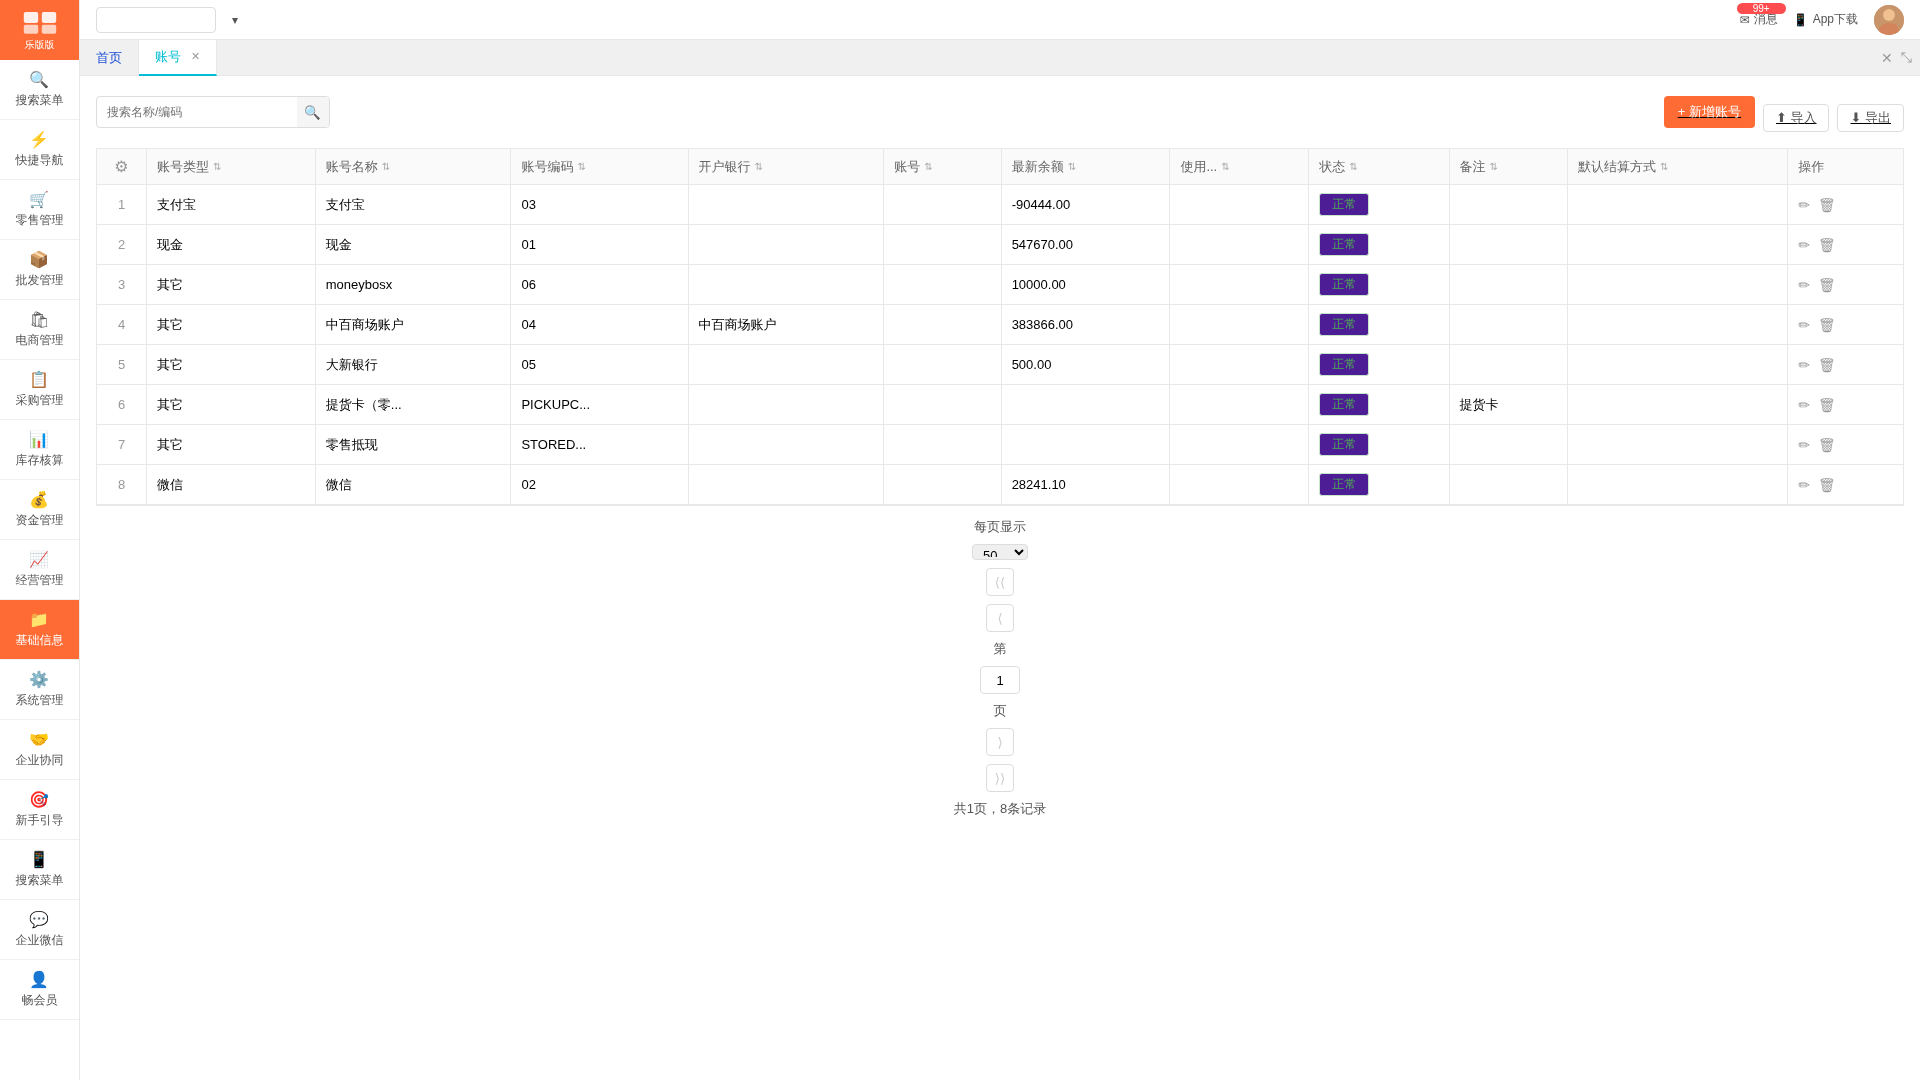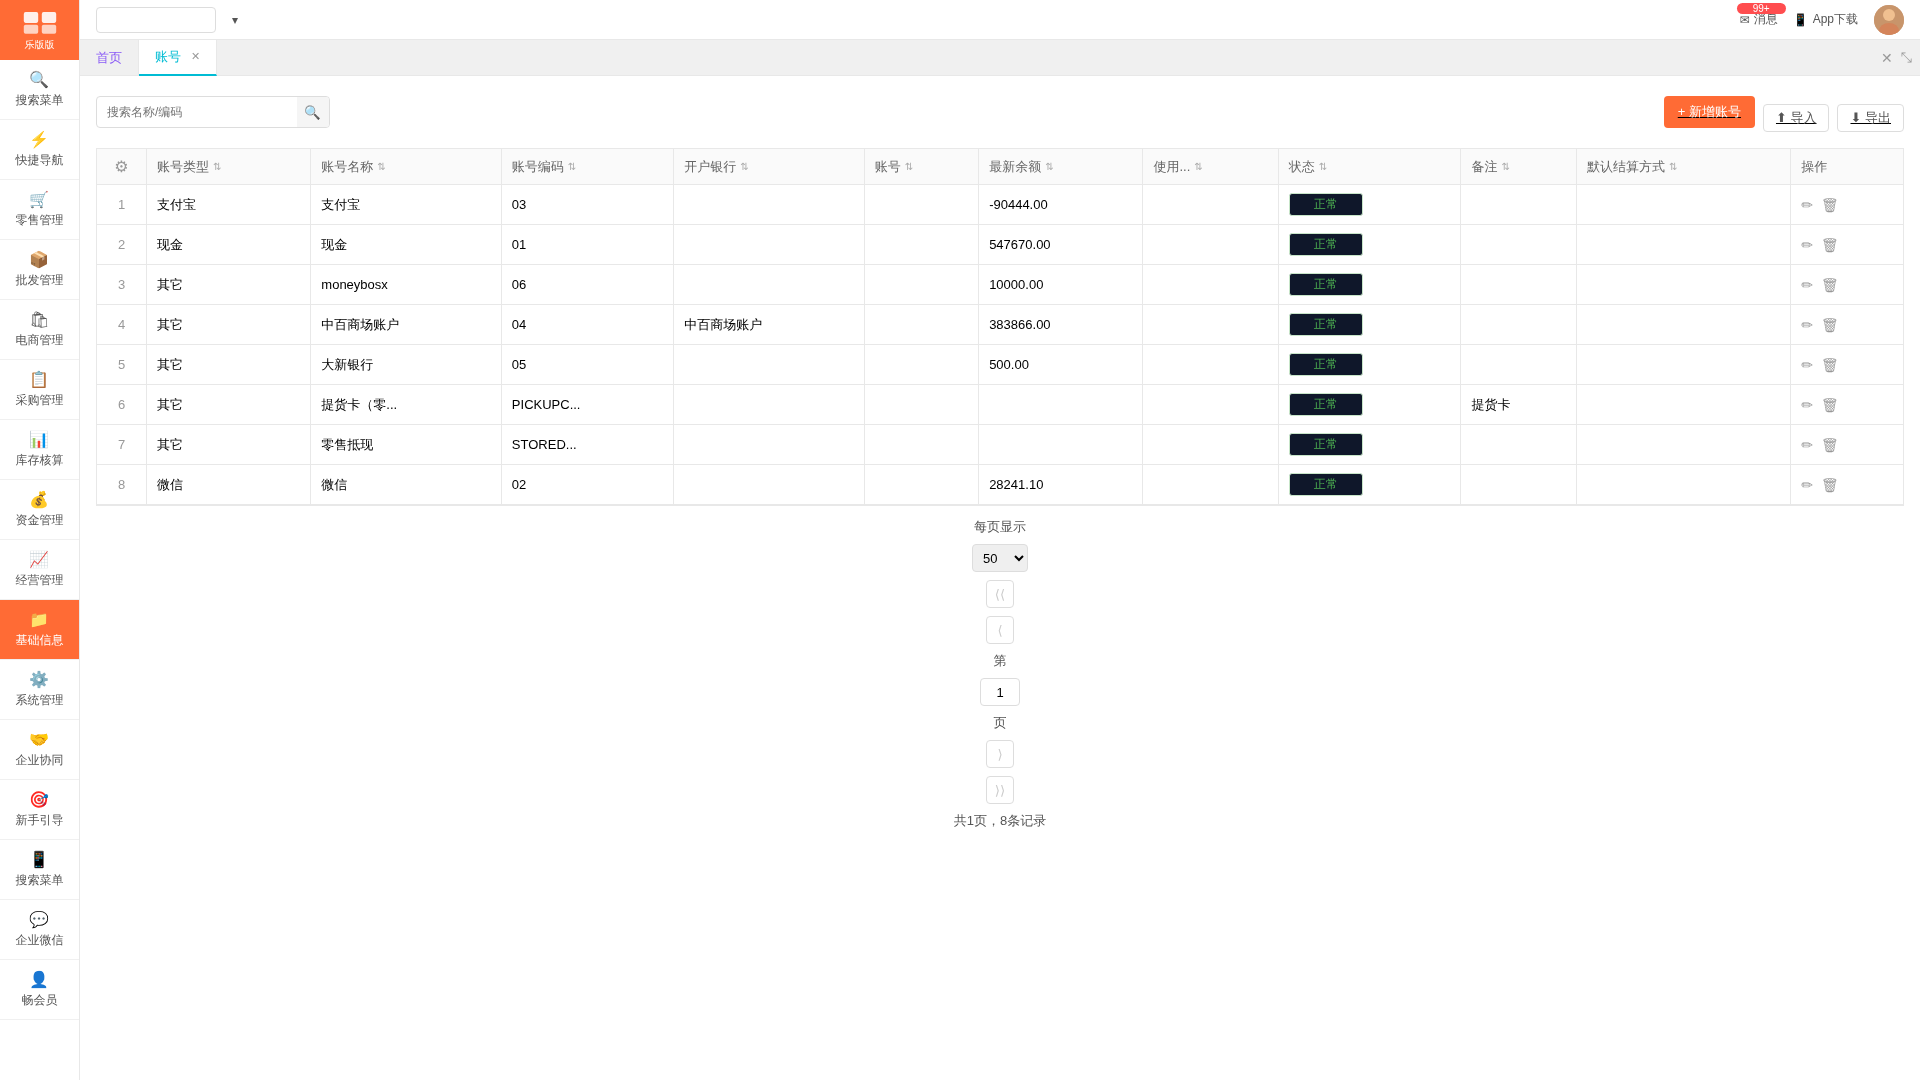--- a/index.html
+++ b/index.html
@@ -142,21 +142,21 @@
       flex-shrink: 0;
       border-bottom: 1px solid #e8e8e8;
     }
     .tab-item {
       height: 36px;
       padding: 0 16px;
       display: flex;
       align-items: center;
       cursor: pointer;
       font-size: 13px;
-      color: #8b5cf6;
+      color: #1d4ed8;
       border-right: 1px solid #e8e8e8;
       gap: 6px;
     }
     .tab-item.active {
       background: #fff;
       color: #00bcd4;
       border-bottom: 2px solid #00bcd4;
     }
     .tab-close {
       font-size: 11px;
@@ -274,25 +274,25 @@
       text-align: center;
     }
     .data-table tbody tr td:first-child {
       text-align: center;
       color: #999;
     }
     .sort-icon { font-size: 10px; color: #aaa; margin-left: 2px; cursor: pointer; }
     .th-content { display: flex; align-items: center; gap: 2px; }
 
     .status-badge {
-      background: #0f172a;
+      background: #4c1d95;
       color: #4caf50;
       border: 1px solid #c8e6c9;
       border-radius: 3px;
-      padding: 2px 24px;
+      padding: 2px 12px;
       font-size: 12px;
       display: inline-block;
     }
     .action-btns {
       display: flex;
       gap: 8px;
       align-items: center;
     }
     .action-btn {
       cursor: pointer;
@@ -318,21 +318,21 @@
       border-top: 1px solid #e8e8e8;
       font-size: 13px;
       color: #555;
       flex-direction: column;
     }
     .page-size-select {
       border: 1px solid #ddd;
       border-radius: 4px;
       padding: 2px 6px;
       font-size: 13px;
-      height: 28px;
+      height: 16px;
     }
     .page-btn {
       width: 28px;
       height: 28px;
       border: 1px solid #ddd;
       background: #fff;
       border-radius: 4px;
       cursor: pointer;
       display: flex;
       align-items: center;

